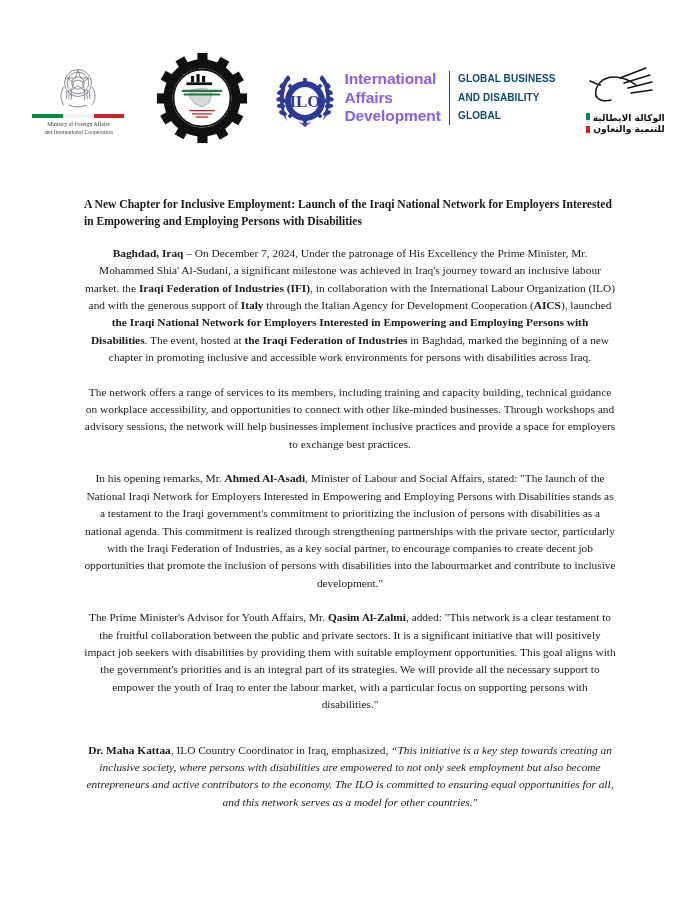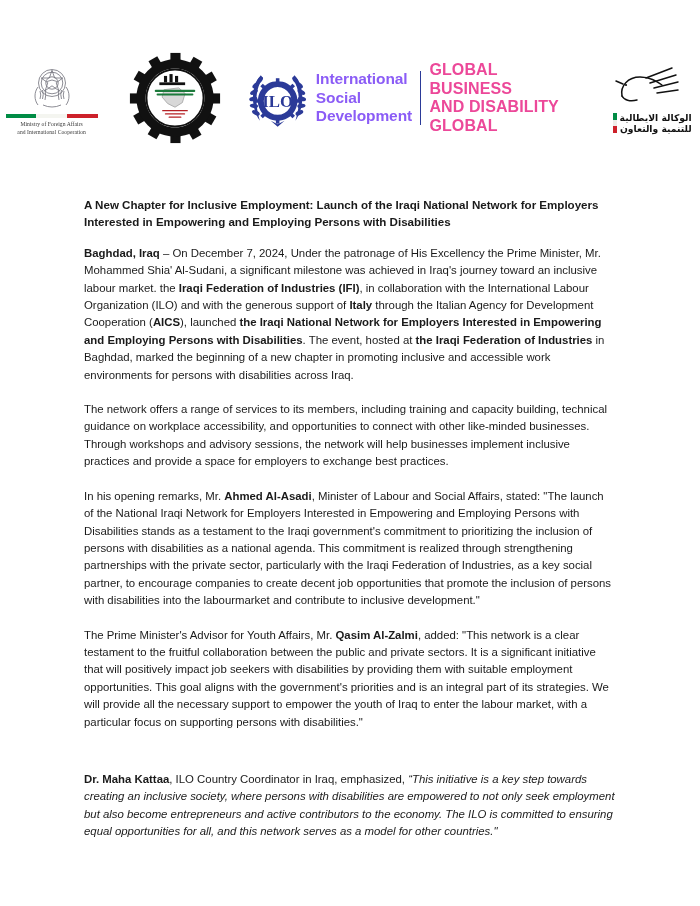--- a/index.html
+++ b/index.html
@@ -48,22 +48,22 @@
 
   
   .ilo-lockup { display: flex; align-items: center; gap: 8px; }
   .ilo-words {
     font-size: 15.5px; line-height: 18.5px;
     font-weight: 700; color: #8b5cf6;
     letter-spacing: -.1px;
   }
   .ilo-rule { width: 1.4px; height: 54px; background: #2b3a98; }
   .gbdn-words {
-    font-size: 16px; line-height: 18.5px;
-    font-weight: 700; color: #ec4899;
+    font-size: 10px; line-height: 18.5px;
+    font-weight: 700; color: #0c4a6e;
     letter-spacing: .1px;
   }
 
   
   .aics { width: 96px; }
   .aics-text { display: flex; align-items: center; gap: 3px; justify-content: flex-start; }
   .aics-flag { width: 3.5px; height: 20px; display: flex; flex-direction: column; }
   .aics-flag i { flex: 1; display: block; }
   .aics-flag i.g { background: #008c45; }
   .aics-flag i.w { background: #eeeeea; }
@@ -73,41 +73,42 @@
     font-size: 9.2px; line-height: 11.5px;
     font-weight: 700; color: #111;
     direction: rtl; text-align: right;
   }
 
   
   .content {
     position: absolute;
     left: 84px; top: 196px;
     width: 532px;
+    font-family: Liberation Serif, serif;
   }
 
   .doc-title {
     font-size: 11.6px;
     line-height: 17.4px;
     font-weight: 700;
     letter-spacing: -.02px;
     margin: 0 0 14px 0;
   }
 
   p.body {
     font-size: 11.4px;
     line-height: 17.4px;
     margin: 0 0 17px 0;
     letter-spacing: -.01px;
-    text-align: left;
+    text-align: center;
   }
   p.body b, p.body strong { font-weight: 700; }
   p.body i, p.body em { font-style: italic; }
 
-  p.body.final { margin-top: 40px; }
+  p.body.final { margin-top: 28px; }
 </style>
 </head>
 <body>
 
 <div class="page">
 
   <div class="logo-band">
 
     <div class="logo-block mfa">
       <svg class="mfa-emblem" width="46" height="50" viewBox="0 0 46 50">
@@ -217,21 +218,21 @@
               <rect x="29.2" y="13" width="3.6" height="5" transform="rotate(270 31 36)"></rect>
               <rect x="29.2" y="13" width="3.6" height="5" transform="rotate(315 31 36)"></rect>
             </g>
             <text x="31" y="42" font-family="Liberation Serif, serif" font-size="17" font-weight="700" text-anchor="middle">ILO</text>
 
             <path d="M24 56 L31 62 L38 56 L34 58 L31 59.5 L28 58 Z"></path>
           </g>
         </svg>
         <div class="ilo-words">
           <div>International</div>
-          <div>Social</div>
+          <div>Affairs</div>
           <div>Development</div>
         </div>
         <div class="ilo-rule"></div>
         <div class="gbdn-words">
           <div>GLOBAL BUSINESS</div>
           <div>AND DISABILITY</div>
           <div>GLOBAL</div>
         </div>
       </div>
     </div>

